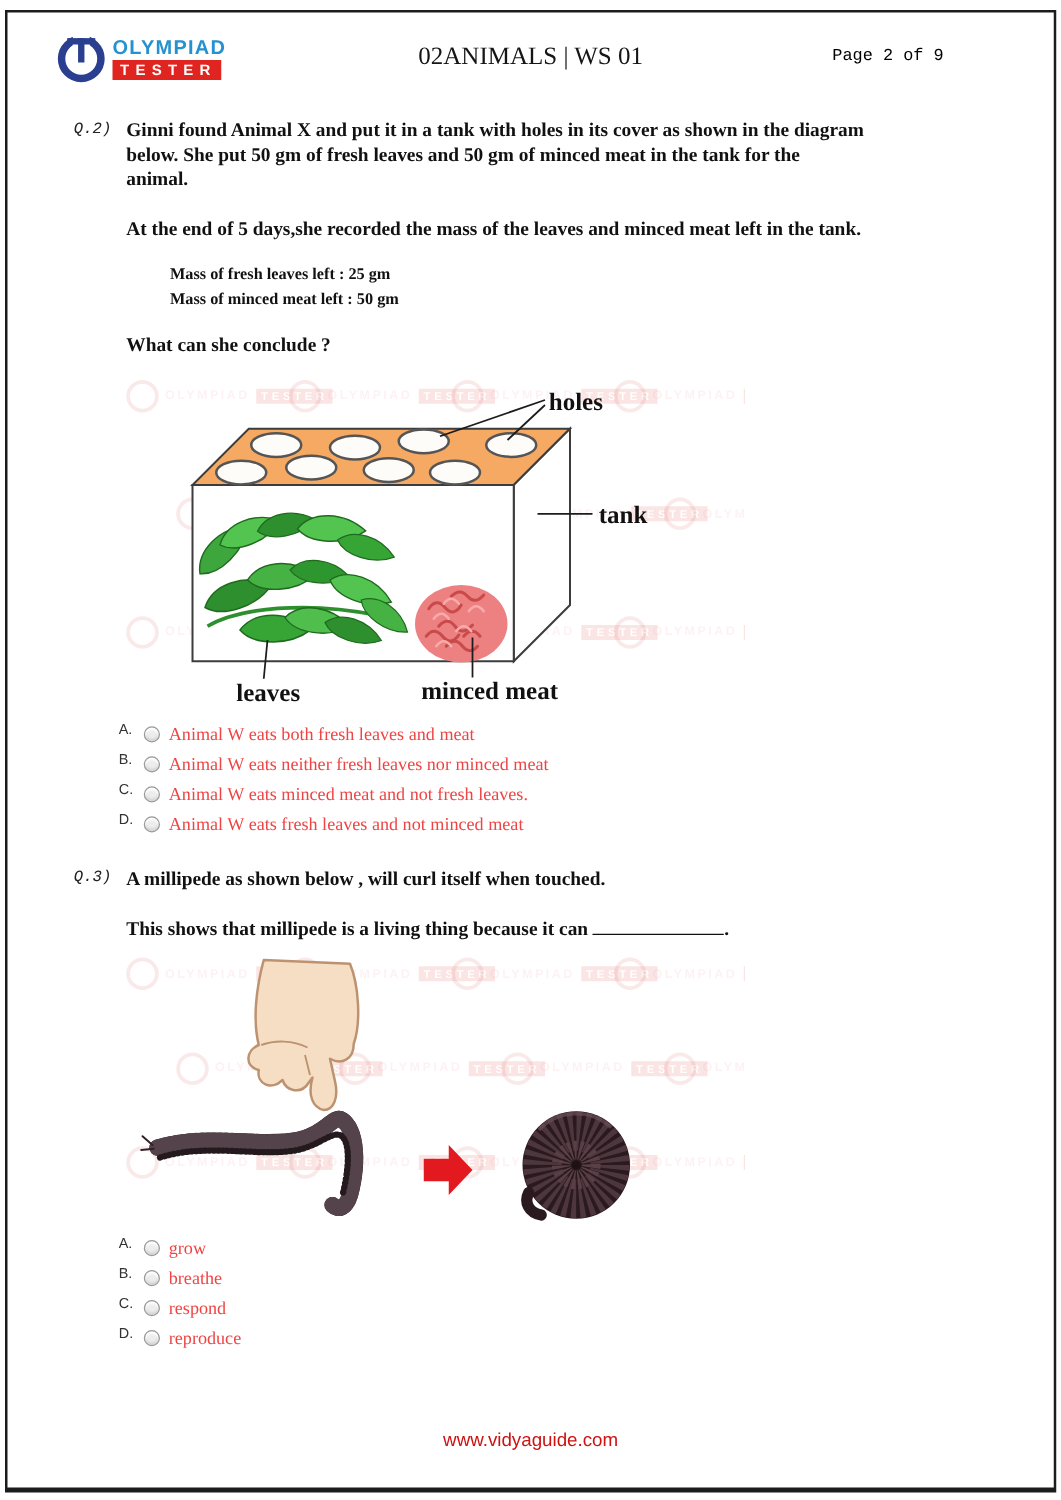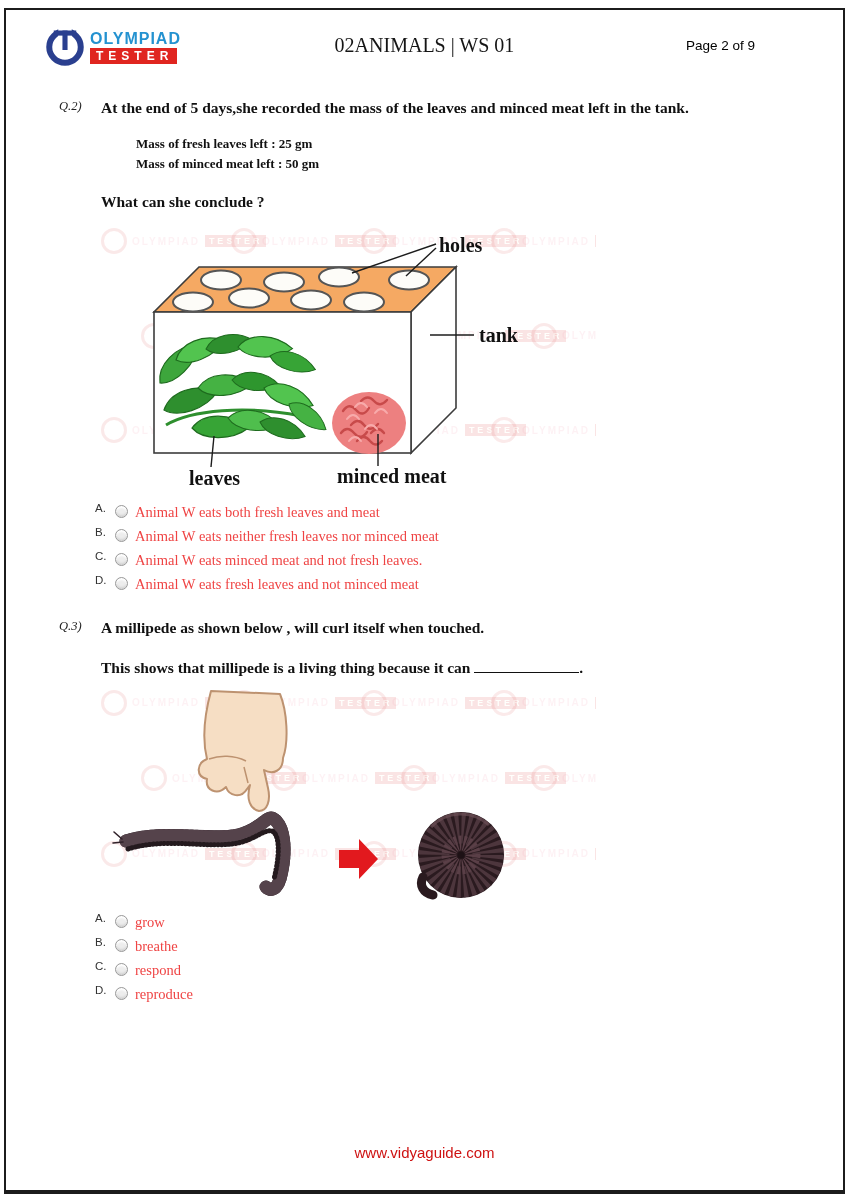--- a/index.html
+++ b/index.html
@@ -6,25 +6,25 @@
   body{width:849px;height:1200px;position:relative;font-family:"Liberation Serif",serif;color:#111;}
   .page{position:absolute;left:4px;top:8px;right:4px;bottom:6px;border:2px solid #1c1c1c;border-bottom-width:4px;background:#fff;overflow:hidden;}
 
   
   .header{position:relative;height:68px;}
   .logo{position:absolute;left:38px;top:14px;display:flex;align-items:center;gap:4px;}
   .logo-text{display:flex;flex-direction:column;line-height:1;}
   .brand-top{font-family:"Liberation Sans",sans-serif;font-weight:bold;font-size:16px;color:#2492d0;letter-spacing:1px;}
   .brand-bottom{font-family:"Liberation Sans",sans-serif;font-weight:bold;font-size:12px;color:#fff;background:#e02520;letter-spacing:5px;padding:2px 4px 2px 6px;margin-top:1px;align-self:flex-start;}
   .doc-title{position:absolute;left:50%;top:24px;transform:translateX(-50%);font-size:20px;color:#151515;white-space:nowrap;}
-  .page-indicator{position:absolute;right:88px;top:28px;font-family:Liberation Sans, sans-serif;font-size:13.5px;color:#000;}
+  .page-indicator{position:absolute;right:88px;top:28px;font-family:Liberation Mono, monospace;font-size:13.5px;color:#000;}
 
   
   .question{position:relative;margin-left:95px;margin-right:80px;}
-  .qnum{position:absolute;left:-42px;top:1px;font-family:Liberation Serif, serif;font-style:italic;font-size:12.5px;color:#222;}
+  .qnum{position:absolute;left:-42px;top:1px;font-family:Liberation Mono, monospace;font-style:italic;font-size:12.5px;color:#222;}
   .qtext{font-weight:bold;font-size:15.5px;line-height:19.5px;max-width:592px;margin:0;}
   .mass-block{margin:16px 0 0 35px;}
   .mass-line{font-weight:bold;font-size:13px;line-height:20px;}
   .blank{display:inline-block;width:105px;border-bottom:1.5px solid #111;height:14px;vertical-align:baseline;}
 
   
   .figure{position:relative;margin-left:-5px;}
   .figure svg{position:relative;z-index:1;display:block;}
   .wm-layer{position:absolute;inset:0;overflow:hidden;z-index:0;}
   .wm-tile{position:absolute;display:flex;align-items:center;gap:5px;opacity:0.14;}
@@ -62,20 +62,21 @@
         <span class="brand-top">OLYMPIAD</span>
         <span class="brand-bottom">TESTER</span>
       </div>
     </div>
     <div class="doc-title">02ANIMALS | WS 01</div>
     <div class="page-indicator">Page 2 of 9</div>
   </div>
 
   <div class="question" style="margin-top:17px;">
     <span class="qnum">Q.2)</span>
+    <p class="qtext">Ginni found Animal X and put it in a tank with holes in its cover as shown in the diagram below. She put 50 gm of fresh leaves and 50 gm of minced meat in the tank for the animal.</p>
     <p class="qtext" style="margin-top:20px;">At the end of 5 days,she recorded the mass of the leaves and minced meat left in the tank.</p>
 
     <div class="mass-block">
       <div class="mass-line">Mass of fresh leaves left : 25 gm</div>
       <div class="mass-line">Mass of minced meat left : 50 gm</div>
     </div>
 
     <p class="qtext" style="margin-top:18px;">What can she conclude ?</p>
 
     <div class="figure" style="margin-top:9px;width:500px;height:278px;">

